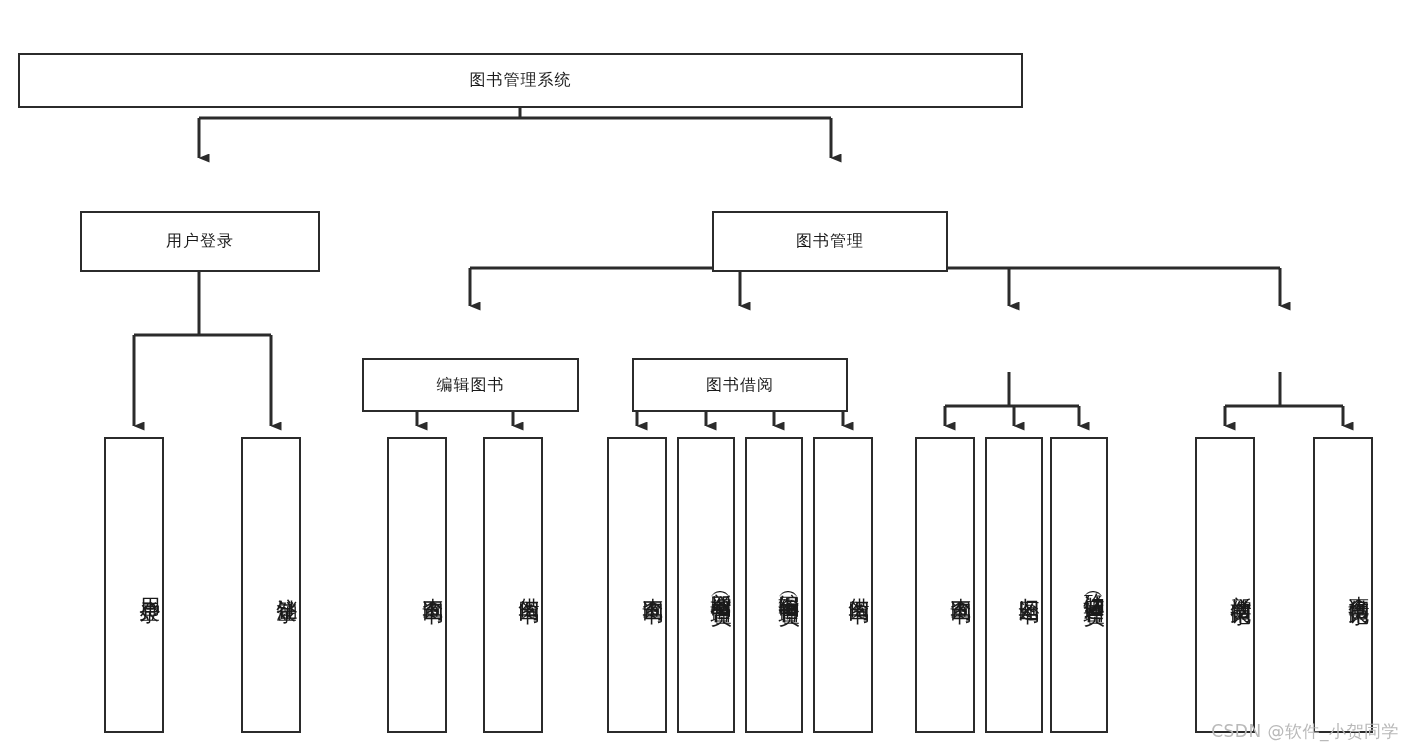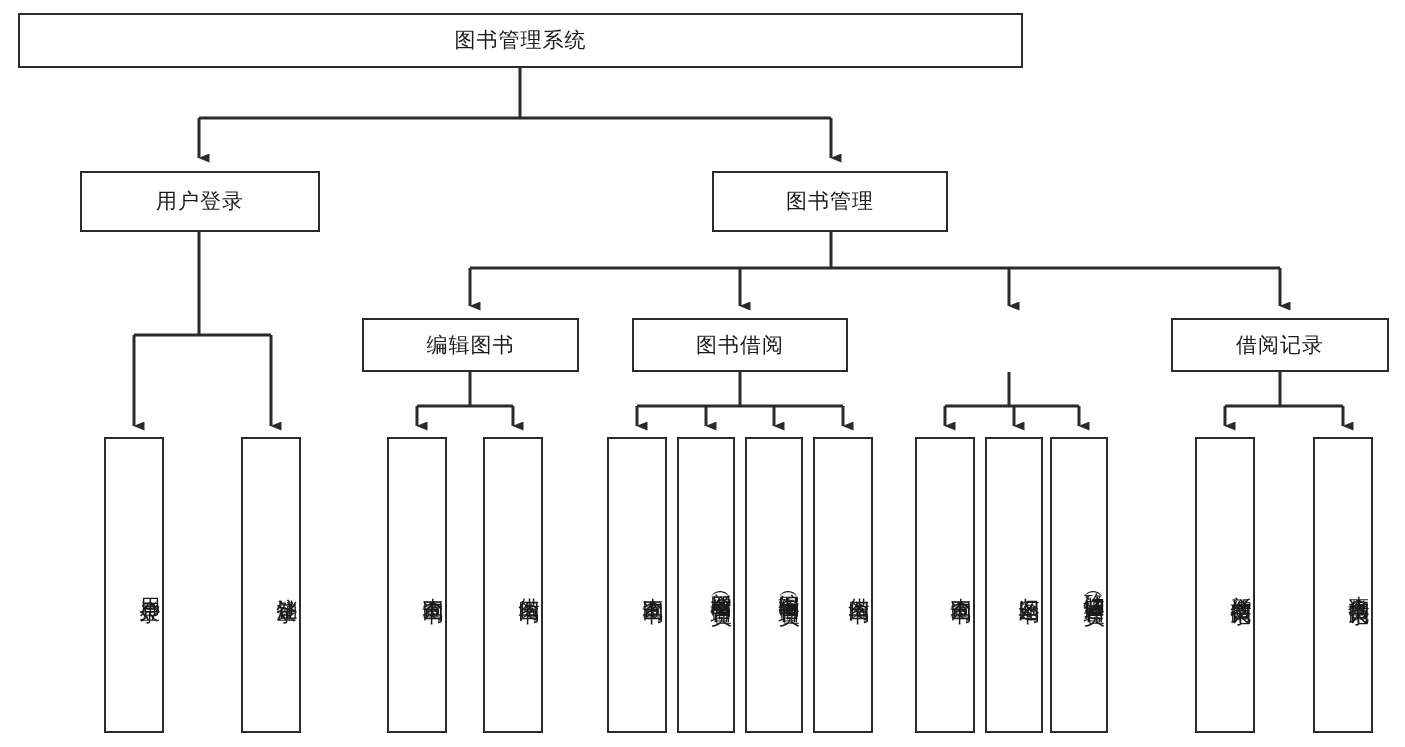--- a/index.html
+++ b/index.html
@@ -29,22 +29,23 @@
     position: absolute;
     box-sizing: border-box;
     background: #ffffff;
     border: 2px solid #2b2b2b;
     display: flex;
     align-items: center;
     justify-content: center;
     color: #1a1a1a;
   }
   .node.horiz {
-    font-size: 21px;
+    font-size: 16px;
     letter-spacing: 1px;
+    margin-top: 40px;
   }
   .node.vert {
     writing-mode: vertical-rl;
     text-orientation: upright;
     font-size: 21px;
     letter-spacing: 2px;
     padding-top: 4px;
     padding-bottom: 4px;
     align-items: flex-start;
     justify-content: center;
@@ -136,23 +137,20 @@
   <div class="node horiz" style="left:712px; top:171px; width:236px; height:61px;font-family:Liberation Serif, serif;">
     <span class="label">图书管理</span>
   </div>
 
   <div class="node horiz" style="left:362px; top:318px; width:217px; height:54px;">
     <span class="label">编辑图书</span>
   </div>
   <div class="node horiz" style="left:632px; top:318px; width:216px; height:54px;">
     <span class="label">图书借阅</span>
   </div>
-  <div class="node horiz" style="left:1171px; top:318px; width:218px; height:54px;">
-    <span class="label">借阅记录</span>
-  </div>
 
   <div class="node vert" style="left:104px; top:437px; width:60px; height:296px;">
     <span class="label">用户登录</span>
   </div>
   <div class="node vert" style="left:241px; top:437px; width:60px; height:296px;">
     <span class="label">注销登录</span>
   </div>
 
   <div class="node vert" style="left:387px; top:437px; width:60px; height:296px;">
     <span class="label">查询图书</span>
@@ -184,14 +182,15 @@
     <span class="label">确认归还（管理员）</span>
   </div>
 
   <div class="node vert" style="left:1195px; top:437px; width:60px; height:296px;">
     <span class="label">新增借阅记录</span>
   </div>
   <div class="node vert" style="left:1313px; top:437px; width:60px; height:296px;">
     <span class="label">查询借阅记录</span>
   </div>
 
+  <div id="watermark">CSDN @软件_小贺同学</div>
 
 </div>
 
 </body></html>

